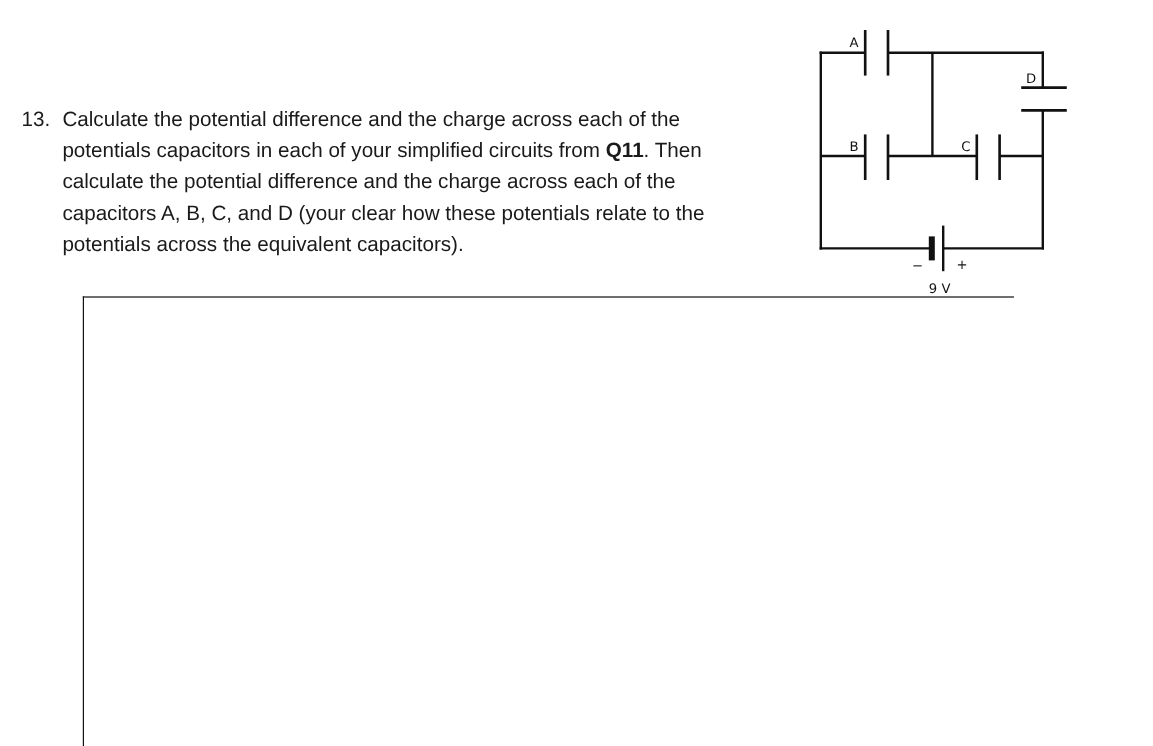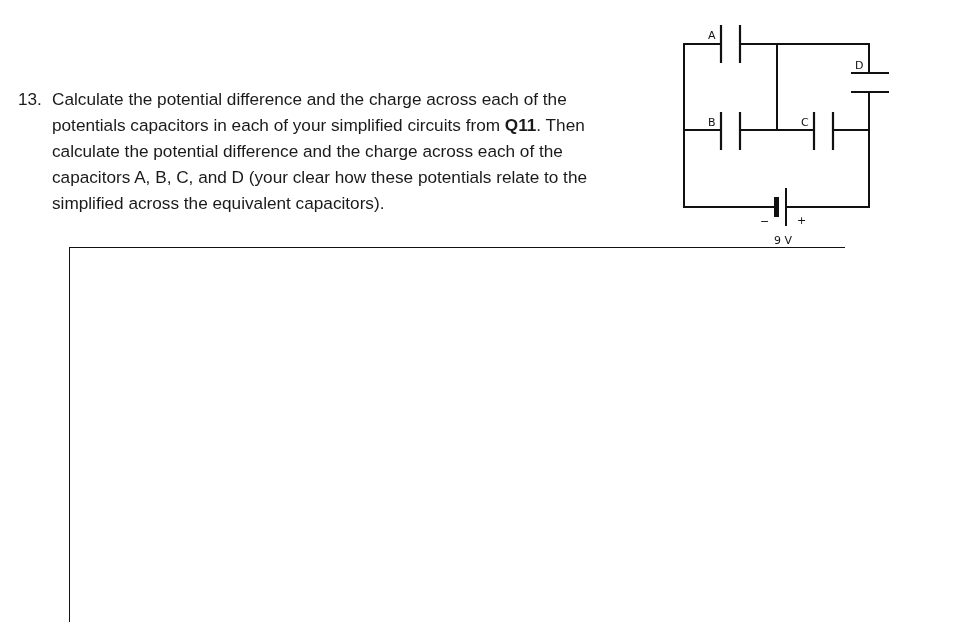--- a/index.html
+++ b/index.html
@@ -19,21 +19,21 @@
 </head>
 <body>
 
 <div class="question">
   <span class="q-num">13.</span>
   <div class="q-body">
     <span class="q-line"><span>Calculate the potential difference and the charge across each of the</span></span>
     <span class="q-line"><span>potentials capacitors in each of your simplified circuits from </span><span class="bold">Q11</span><span>. Then</span></span>
     <span class="q-line"><span>calculate the potential difference and the charge across each of the</span></span>
     <span class="q-line"><span>capacitors A, B, C, and D (your clear how these potentials relate to the</span></span>
-    <span class="q-line"><span>simplified across the equivalent capacitors).</span></span>
+    <span class="q-line"><span>potentials across the equivalent capacitors).</span></span>
   </div>
 </div>
 
 <svg class="circuit" width="961" height="260" viewBox="0 0 961 260">
   <g stroke="#111" stroke-width="2" fill="none">
 
     <line x1="684" y1="43" x2="684" y2="208"></line>
 
     <line x1="683" y1="44" x2="721" y2="44"></line>
 

